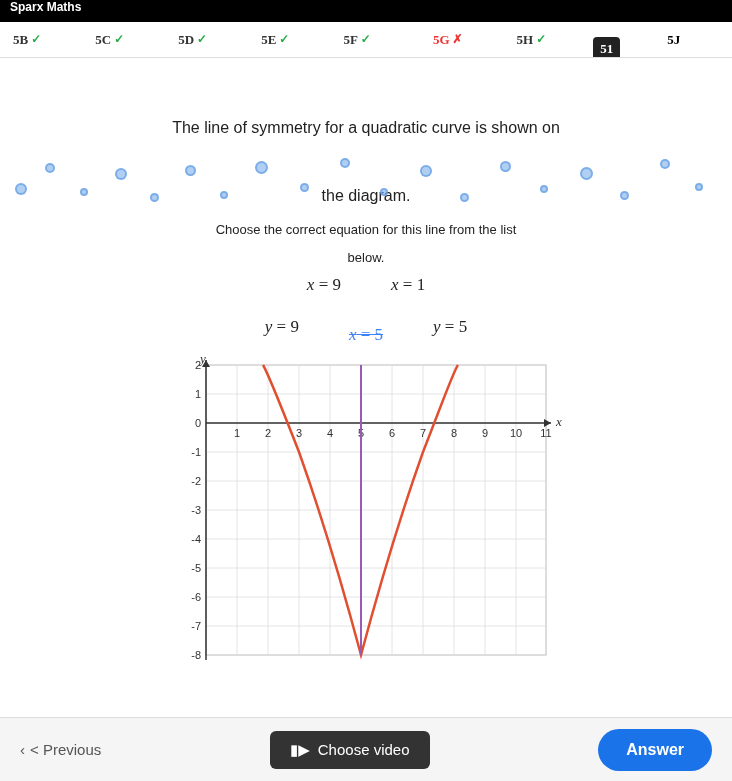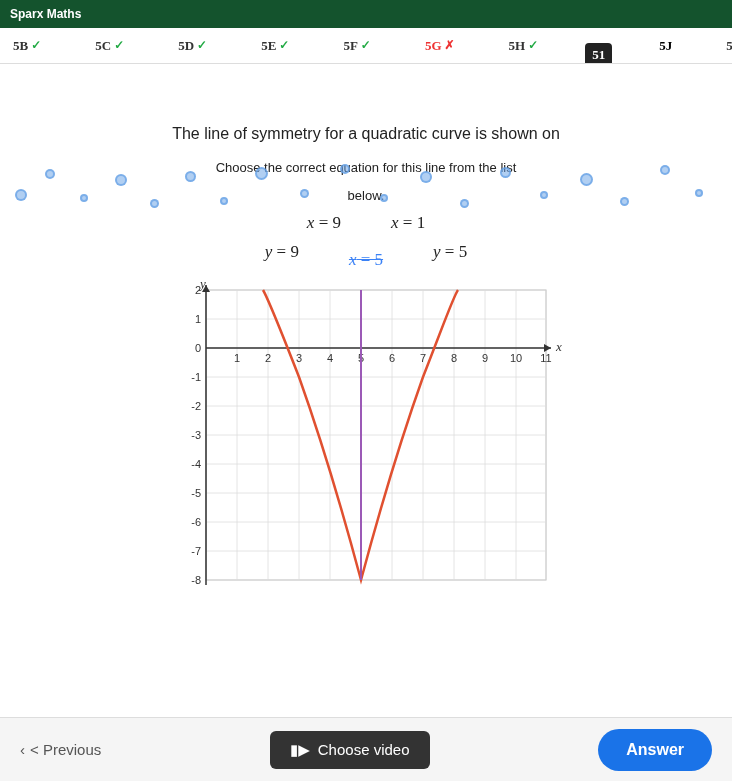--- a/index.html
+++ b/index.html
@@ -29,21 +29,21 @@
       gap: 3px;
       font-size: 13px;
       font-weight: 600;
       padding: 4px 7px;
       border-radius: 4px;
       cursor: pointer;
       white-space: nowrap;
     }
     .nav-item.completed { color: #333; }
     .nav-item.completed .check { color: #22aa44; font-size: 12px; }
-    .nav-item.wrong { color: #e33; }
+    .nav-item.wrong { color: #e33; margin-left: 8px; }
     .nav-item.wrong .x-mark { color: #e33; font-size: 12px; }
     .nav-item.active {
       background: #222;
       color: #fff;
       border-radius: 4px;
       margin-top: 18px;
     }
     .nav-separator { width: 1px; background: #ccc; height: 22px; }
 
     
@@ -80,21 +80,21 @@
       line-height: 1.5;
       margin-bottom: 8px;
       font-family: Arial, sans-serif;
     }
 
     
     #answer-options {
       display: flex;
       flex-direction: column;
       align-items: center;
-      gap: 0;
+      gap: 13px;
       margin-bottom: 10px;
       position: relative;
       z-index: 2;
     }
     .options-row {
       display: flex;
       gap: 50px;
       align-items: center;
     }
     .option-text {
@@ -161,24 +161,23 @@
       border-radius: 22px;
       padding: 12px 28px;
       font-size: 16px;
       font-weight: 600;
       cursor: pointer;
       font-family: Arial, sans-serif;
     }
 
     
     #sparx-header {
-      background: #14532d;
-      height: 28px;
-      display: flex;
-      align-items: center;
+      background: #000000;
+      height: 22px;
+      display: flex;
       padding: 0 10px;
     }
     #sparx-header span {
       color: #fff;
       font-size: 12px;
       font-weight: bold;
       font-family: Arial, sans-serif;
     }
 
     
@@ -274,20 +273,21 @@
     <div class="bubble" style="width:9px;height:9px;left:460px;top:40px;"></div>
     <div class="bubble" style="width:11px;height:11px;left:500px;top:8px;"></div>
     <div class="bubble" style="width:8px;height:8px;left:540px;top:32px;"></div>
     <div class="bubble" style="width:13px;height:13px;left:580px;top:14px;"></div>
     <div class="bubble" style="width:9px;height:9px;left:620px;top:38px;"></div>
     <div class="bubble" style="width:10px;height:10px;left:660px;top:6px;"></div>
     <div class="bubble" style="width:8px;height:8px;left:695px;top:30px;"></div>
   </div>
 
   <p class="question-text">The line of symmetry for a quadratic curve is shown on</p>
+  <p class="question-text">the diagram.</p>
 
   <p class="choose-text">Choose the correct equation for this line from the list</p>
   <p class="choose-text">below.</p>
 
   <div id="answer-options">
     <div class="options-row">
       <span class="option-text"><i>x</i> = 9</span>
       <span class="option-text"><i>x</i> = 1</span>
     </div>
     <div class="options-row">

